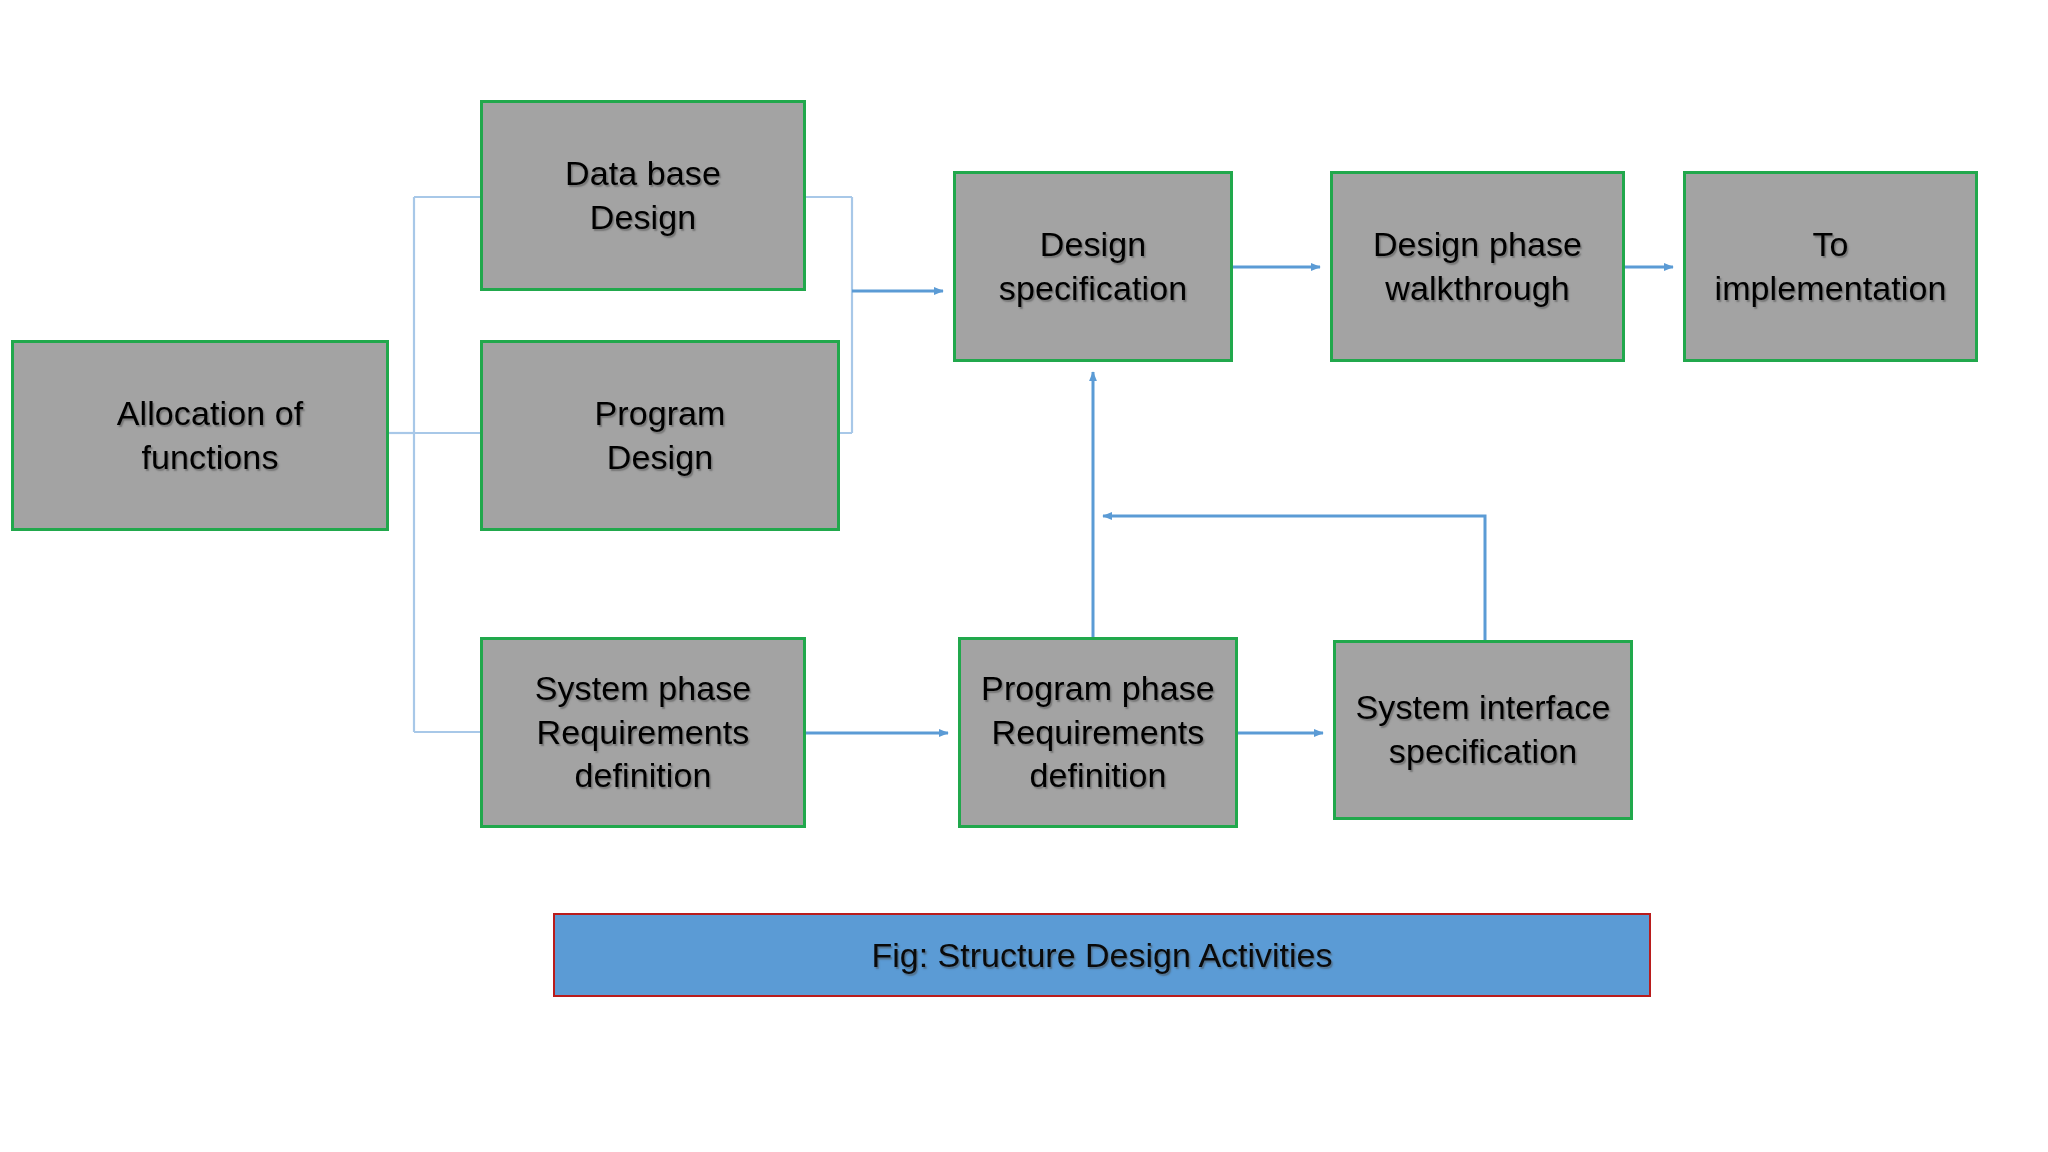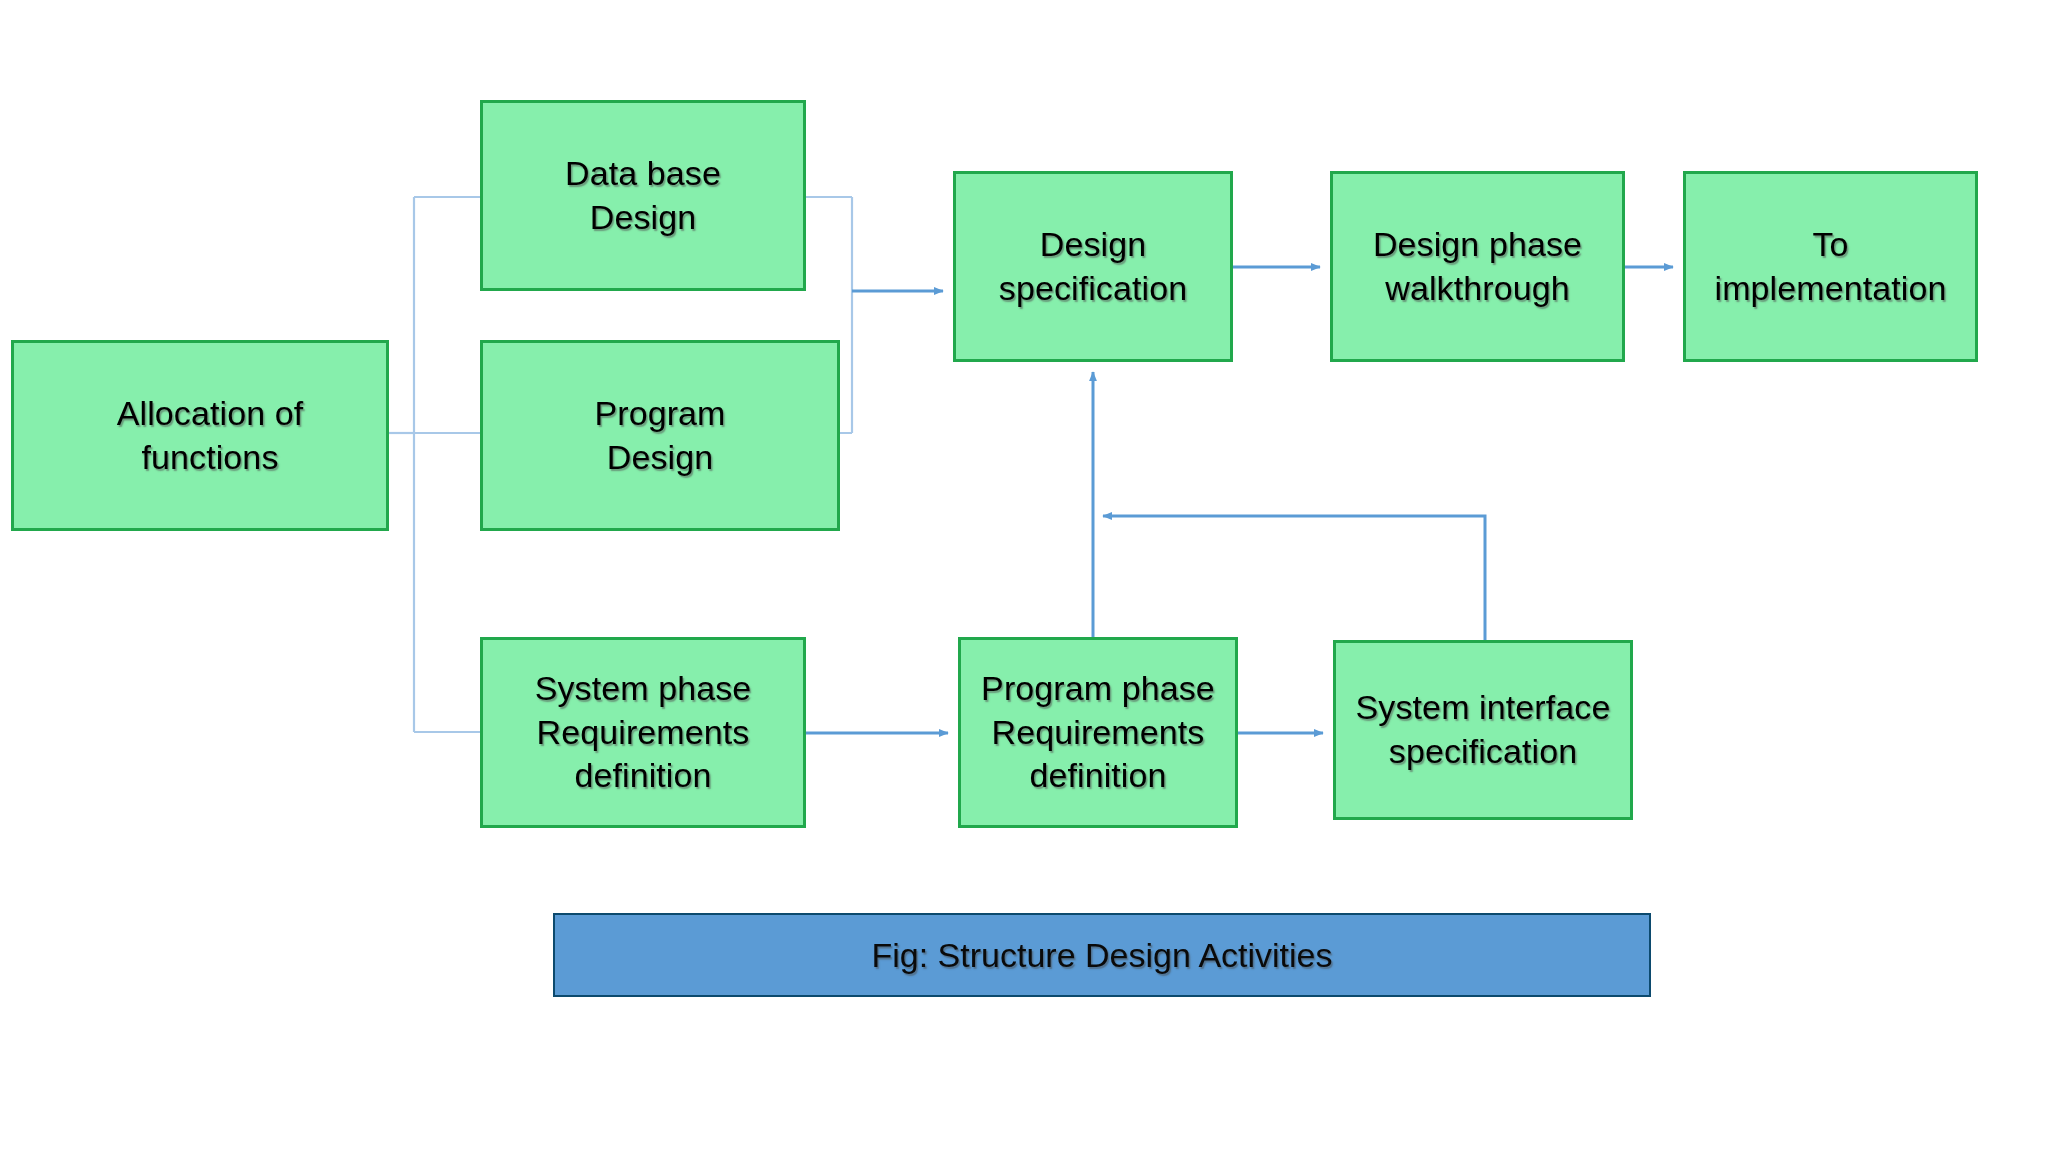--- a/index.html
+++ b/index.html
@@ -14,21 +14,21 @@
     position: relative;
     width: 2048px;
     height: 1152px;
     background: #ffffff;
     overflow: hidden;
   }
   .node {
     position: absolute;
     box-sizing: border-box;
     border: 3px solid #21a84c;
-    background: #86efac;
+    background: #a3a3a3;
     display: flex;
     align-items: center;
     justify-content: center;
     text-align: center;
     color: #000000;
     font-size: 34px;
     line-height: 1.28;
     font-weight: 400;
     letter-spacing: 0.1px;
     text-shadow: 1.5px 1.5px 1.5px rgba(80,80,80,0.55);
@@ -40,21 +40,21 @@
     left: 0;
     top: 0;
     width: 2048px;
     height: 1152px;
     pointer-events: none;
   }
   .caption-banner {
     position: absolute;
     box-sizing: border-box;
     background: #5b9bd5;
-    border: 2px solid #0c4a6e;
+    border: 2px solid #b91c1c;
     display: flex;
     align-items: center;
     justify-content: center;
     color: #0a0a0a;
     font-size: 34px;
     font-weight: 400;
     text-shadow: 1.5px 1.5px 1.5px rgba(70,70,70,0.5);
   }
 </style>
 </head>

